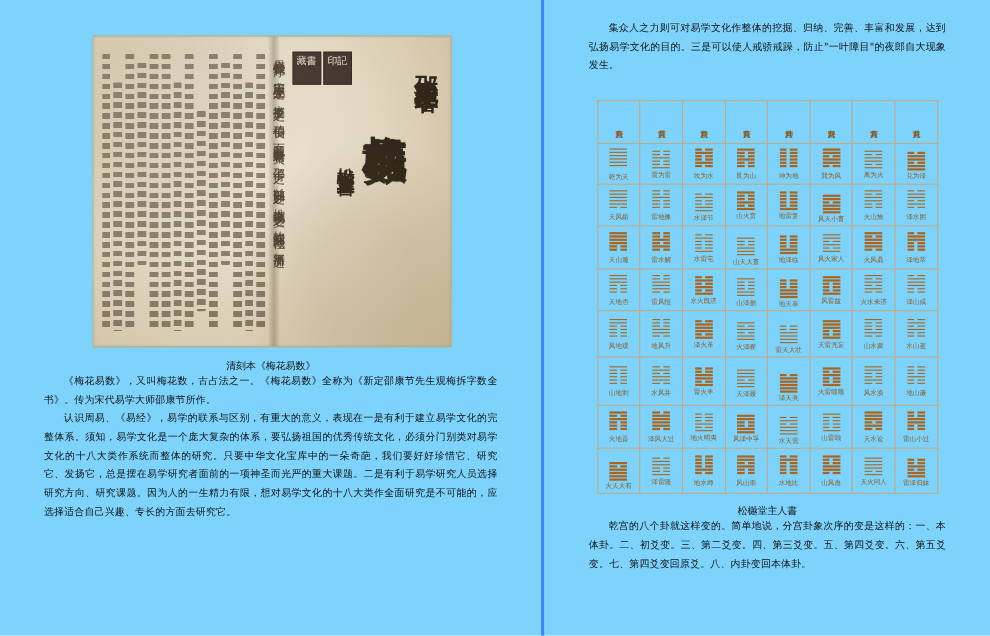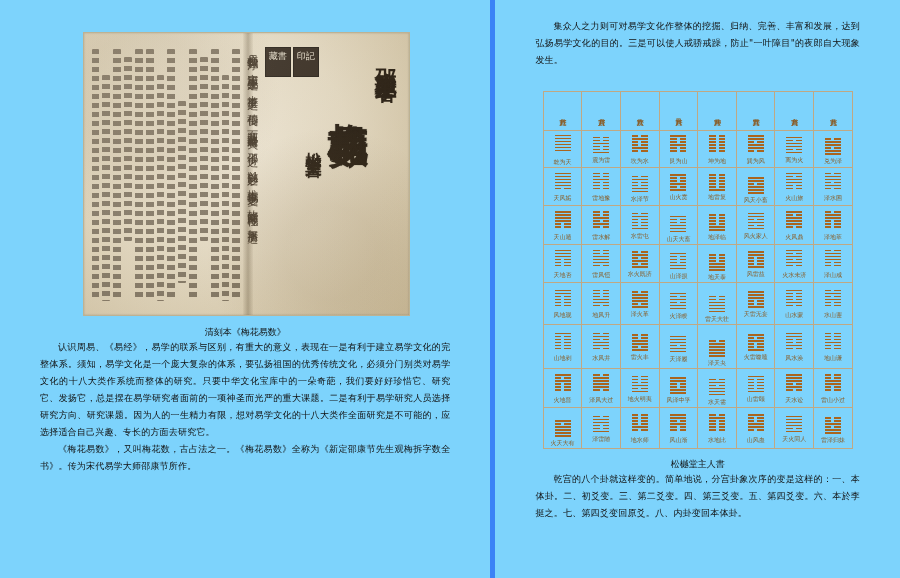--- a/index.html
+++ b/index.html
@@ -22,21 +22,21 @@
   }
   .page {
     position: relative;
     height: 578px;
     box-sizing: border-box;
     background: #7dd3fc;
     text-decoration: underline;
   }
   .page-left {
     width: 548px;
-    border-right: 5px solid #3b82f6;
+    border-right: 3px solid #3b82f6;
   }
   .page-right {
     width: 448px;
   }
   .page-inner {
     position: absolute;
     top: 0;
     left: 0;
     right: 0;
     bottom: 0;
@@ -313,23 +313,23 @@
               <div class="title-col title-sub">松樾堂主人書</div>
               <div class="title-col title-main">梅花易數</div>
               <div class="title-col title-author">邵康節先生手著</div>
             </div>
           </div>
 
         </div>
         <div class="fig-caption">清刻本《梅花易数》</div>
       </div>
 
+      <p class="body para-gap-lg">《梅花易数》，又叫梅花数，古占法之一。《梅花易数》全称为《新定邵康节先生观梅拆字数全书》。传为宋代易学大师邵康节所作。</p>
+
       <p class="body para-gap-lg">认识周易、《易经》，易学的联系与区别，有重大的意义，表现在一是有利于建立易学文化的完整体系。须知，易学文化是一个庞大复杂的体系，要弘扬祖国的优秀传统文化，必须分门别类对易学文化的十八大类作系统而整体的研究。只要中华文化宝库中的一朵奇葩，我们要好好珍惜它、研究它、发扬它，总是摆在易学研究者面前的一项神圣而光严的重大课题。二是有利于易学研究人员选择研究方向、研究课题。因为人的一生精力有限，想对易学文化的十八大类作全面研究是不可能的，应选择适合自己兴趣、专长的方面去研究它。</p>
-
-      <p class="body para-gap-lg">《梅花易数》，又叫梅花数，古占法之一。《梅花易数》全称为《新定邵康节先生观梅拆字数全书》。传为宋代易学大师邵康节所作。</p>
 
     </div>
   </div>
 
   <div class="page page-right">
     <div class="page-inner">
 
       <p class="body top-para">集众人之力则可对易学文化作整体的挖掘、归纳、完善、丰富和发展，达到弘扬易学文化的目的。三是可以使人戒骄戒躁，防止"一叶障目"的夜郎自大现象发生。</p>
 
       <div class="bagua-figure">
@@ -999,18 +999,18 @@
                     </div><div class="ln"></div><div class="ln broken">
                       <i></i>
                       <i></i>
                     </div><div class="ln"></div><div class="ln"></div></div><div class="cellname">雷泽归妹</div></td>
               </tr>
             </tbody>
         </table>
         <div class="bagua-caption">松樾堂主人書</div>
       </div>
 
-      <p class="body mid-para">乾宫的八个卦就这样变的。简单地说，分宫卦象次序的变是这样的：一、本体卦。二、初爻变。三、第二爻变。四、第三爻变。五、第四爻变。六、本於李挺之。七、第四爻变回原爻。八、内卦变回本体卦。</p>
+      <p class="body mid-para">乾宫的八个卦就这样变的。简单地说，分宫卦象次序的变是这样的：一、本体卦。二、初爻变。三、第二爻变。四、第三爻变。五、第四爻变。六、第五爻变。七、第四爻变回原爻。八、内卦变回本体卦。</p>
 
     </div>
   </div>
 
 </div>
 
 </body></html>

